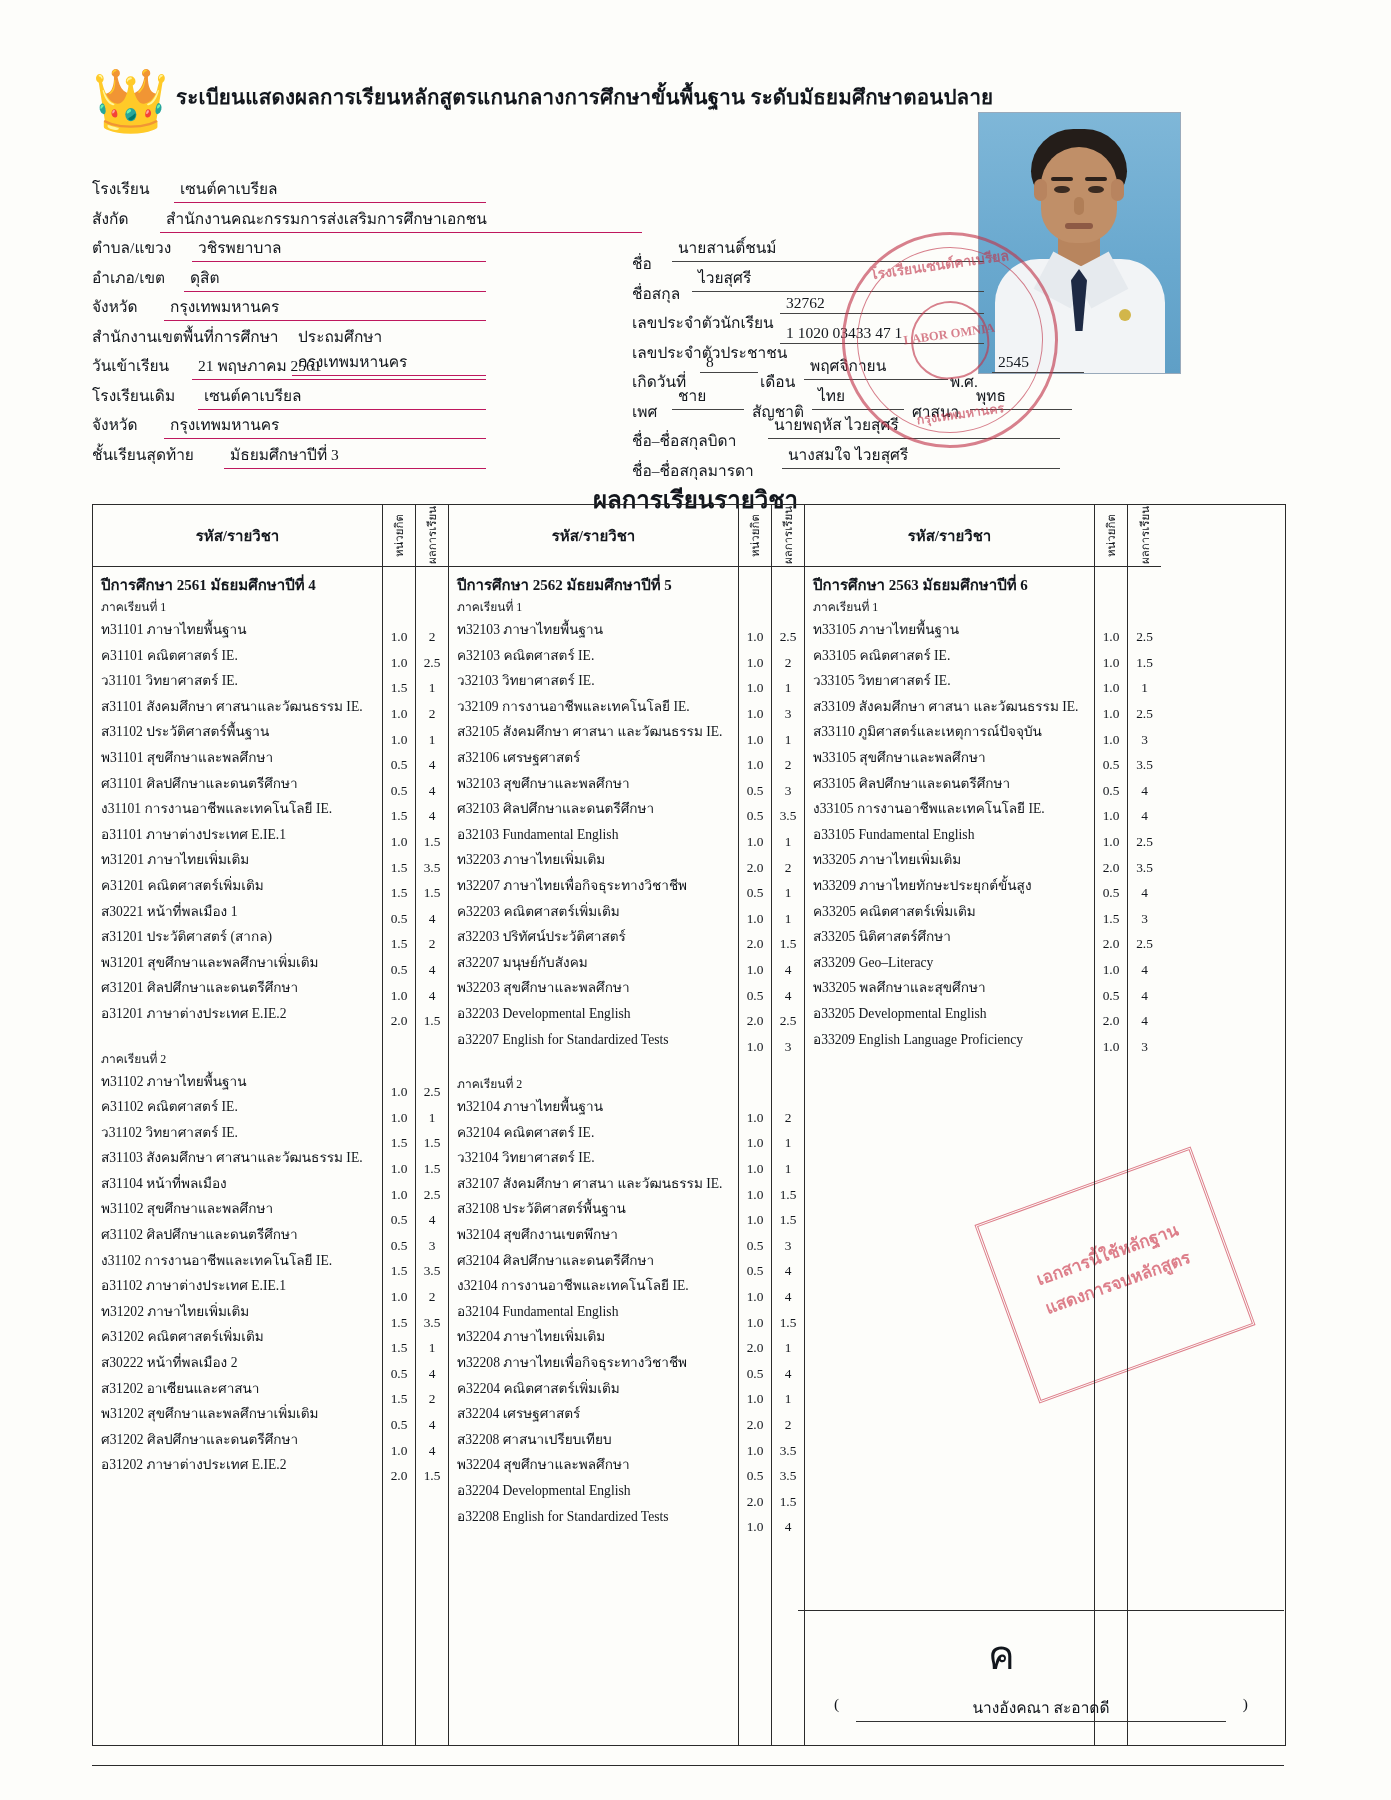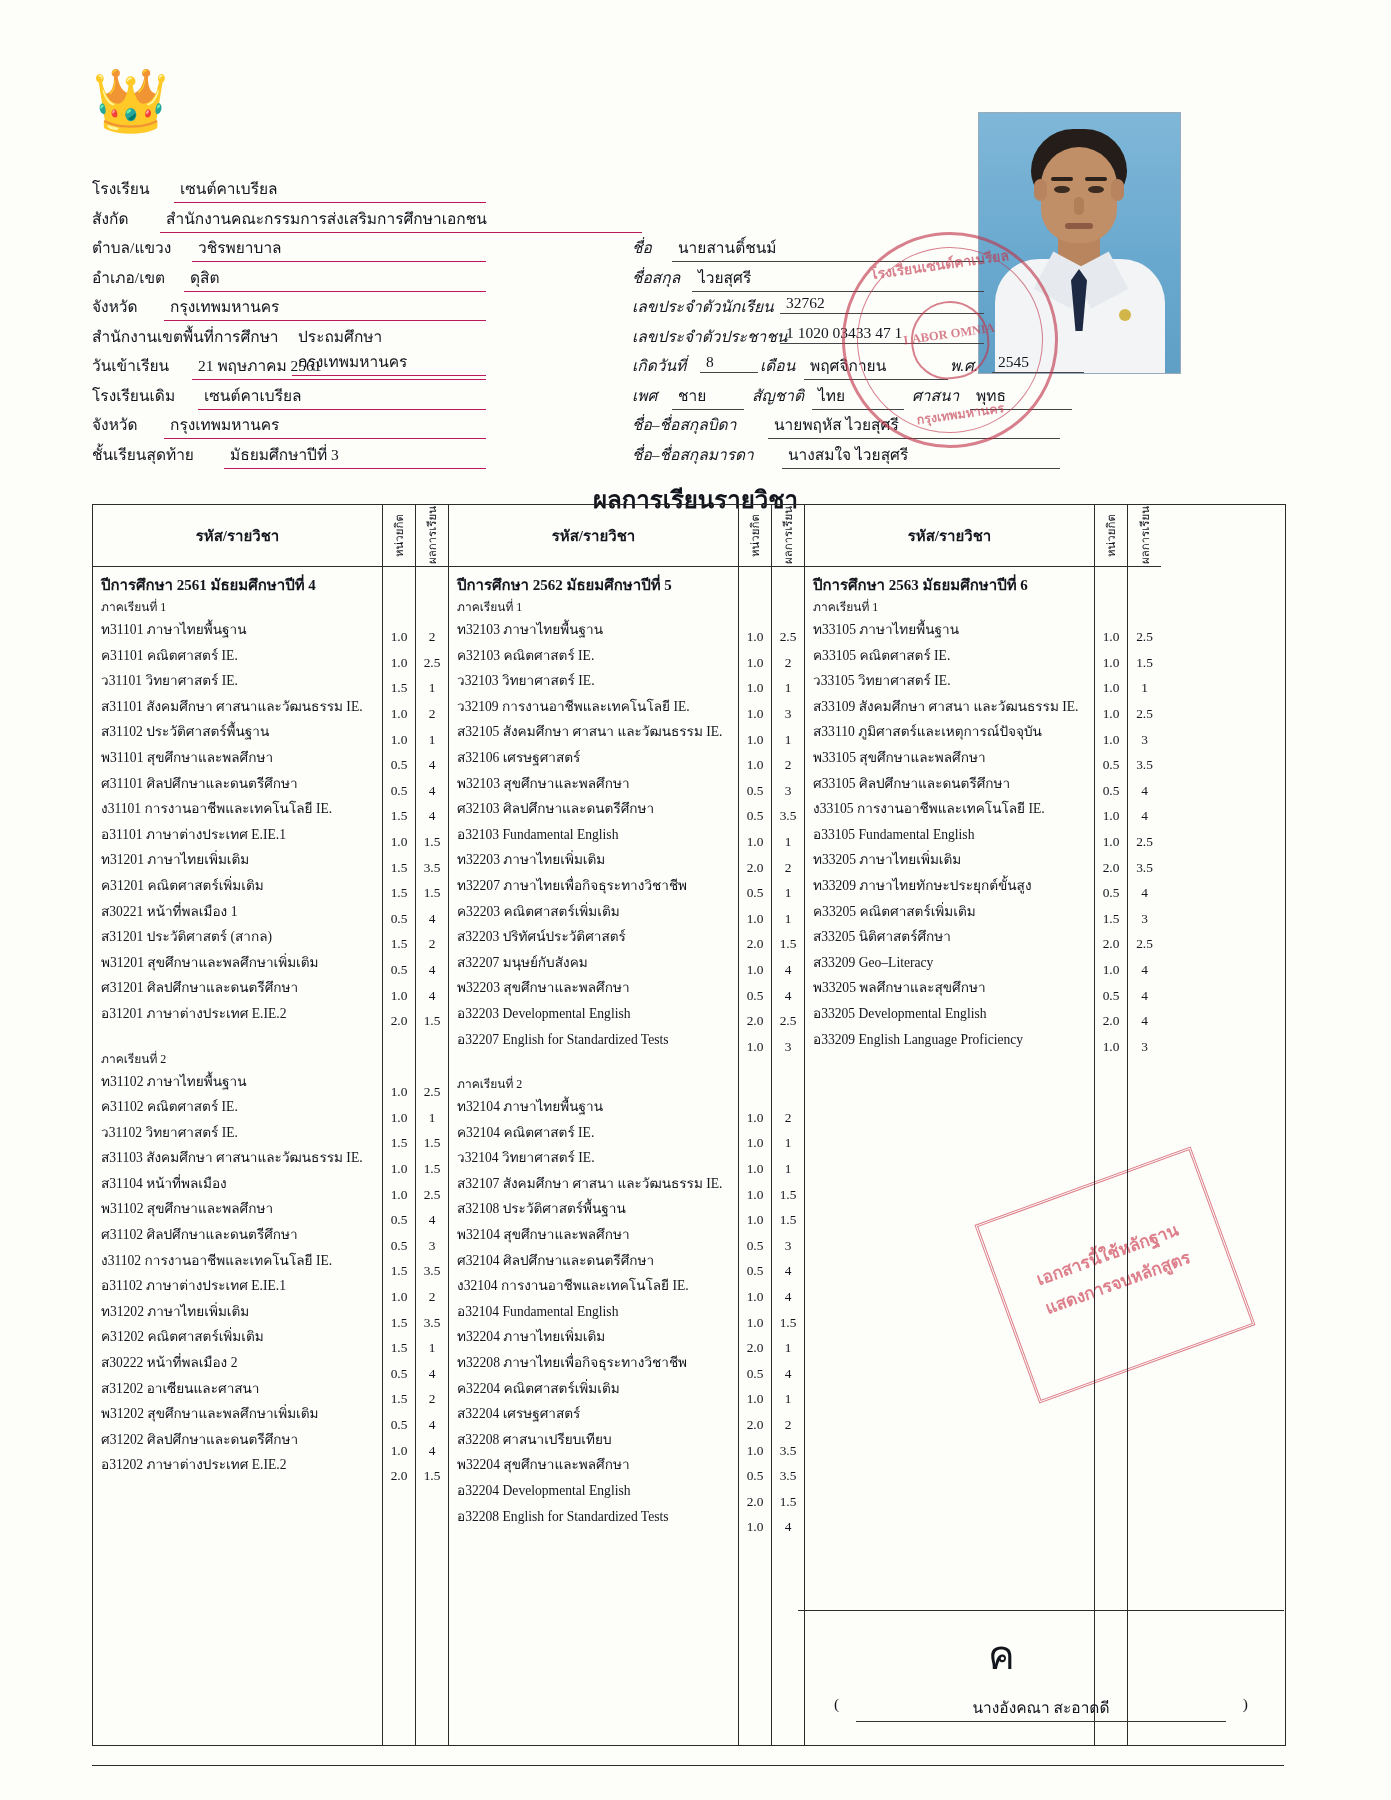--- a/index.html
+++ b/index.html
@@ -49,21 +49,21 @@
   .photo .collar-l{position:absolute;left:62px;top:146px;width:42px;height:42px;background:#e6eaee;transform:rotate(28deg);}
   .photo .collar-r{position:absolute;left:100px;top:146px;width:42px;height:42px;background:#e6eaee;transform:rotate(-28deg);}
   .photo .tie{position:absolute;left:92px;top:156px;width:16px;height:62px;background:#1e2a44;clip-path:polygon(50% 0,100% 18%,72% 100%,28% 100%,0 18%);}
   .photo .badge{position:absolute;left:140px;top:196px;width:12px;height:12px;background:#d2b64a;border-radius:50%;}
 
   
   .ident{position:absolute;left:92px;top:176px;width:1090px;font-size:15.5px;}
   .row{position:relative;height:29.5px;}
   .lab{position:absolute;left:0;top:0;}
   .val{position:absolute;top:0;border-bottom:1px solid #be185d;padding:0 6px 1px 6px;min-width:60px;}
-  .rlab{position:absolute;top:0;font-style:italic;}
+  .rlab{position:absolute;top:16px;}
   .rval{position:absolute;top:0;border-bottom:1px solid #444;padding:0 6px 1px 6px;}
 
   
   .stamp{
     position:absolute;left:842px;top:232px;width:210px;height:210px;
     border:3px solid #c0354a;border-radius:50%;
     opacity:.62;color:#c0354a;
     transform:rotate(-8deg);
   }
   .stamp:before{
@@ -134,20 +134,21 @@
   .sig-under{position:absolute;left:58px;right:58px;top:110px;border-bottom:1px solid #333;}
   .bottom-bar{position:absolute;left:92px;right:107px;bottom:34px;height:1px;background:#2b2b2b;}
 </style>
 </head>
 <body>
 
 <div class="page">
 
   <div class="garuda">👑</div>
 
+  <div class="doc-title">ระเบียนแสดงผลการเรียนหลักสูตรแกนกลางการศึกษาขั้นพื้นฐาน ระดับมัธยมศึกษาตอนปลาย</div>
 
 
   <div class="photo">
     <div class="shirt"></div>
       <div class="neck"></div>
     <div class="hair"></div>
       <div class="face"></div>
     <div class="ear-l"></div>
       <div class="ear-r"></div>
     <div class="brow-l"></div>
@@ -393,21 +394,21 @@
           <div class="sub">พ32203 สุขศึกษาและพลศึกษา</div>
           <div class="sub">อ32203 Developmental English</div>
           <div class="sub">อ32207 English for Standardized Tests</div>
           <div class="spacer"></div>
           <div class="term">ภาคเรียนที่ 2</div>
           <div class="sub">ท32104 ภาษาไทยพื้นฐาน</div>
           <div class="sub">ค32104 คณิตศาสตร์ IE.</div>
           <div class="sub">ว32104 วิทยาศาสตร์ IE.</div>
           <div class="sub">ส32107 สังคมศึกษา ศาสนา และวัฒนธรรม IE.</div>
           <div class="sub">ส32108 ประวัติศาสตร์พื้นฐาน</div>
-          <div class="sub">พ32104 สุขศึกษาและพลศึกษา</div>
+          <div class="sub">พ32104 สุขศึกงานเขตพึกษา</div>
           <div class="sub">ศ32104 ศิลปศึกษาและดนตรีศึกษา</div>
           <div class="sub">ง32104 การงานอาชีพและเทคโนโลยี IE.</div>
           <div class="sub">อ32104 Fundamental English</div>
           <div class="sub">ท32204 ภาษาไทยเพิ่มเติม</div>
           <div class="sub">ท32208 ภาษาไทยเพื่อกิจธุระทางวิชาชีพ</div>
           <div class="sub">ค32204 คณิตศาสตร์เพิ่มเติม</div>
           <div class="sub">ส32204 เศรษฐศาสตร์</div>
           <div class="sub">ส32208 ศาสนาเปรียบเทียบ</div>
           <div class="sub">พ32204 สุขศึกษาและพลศึกษา</div>
           <div class="sub">อ32204 Developmental English</div>

